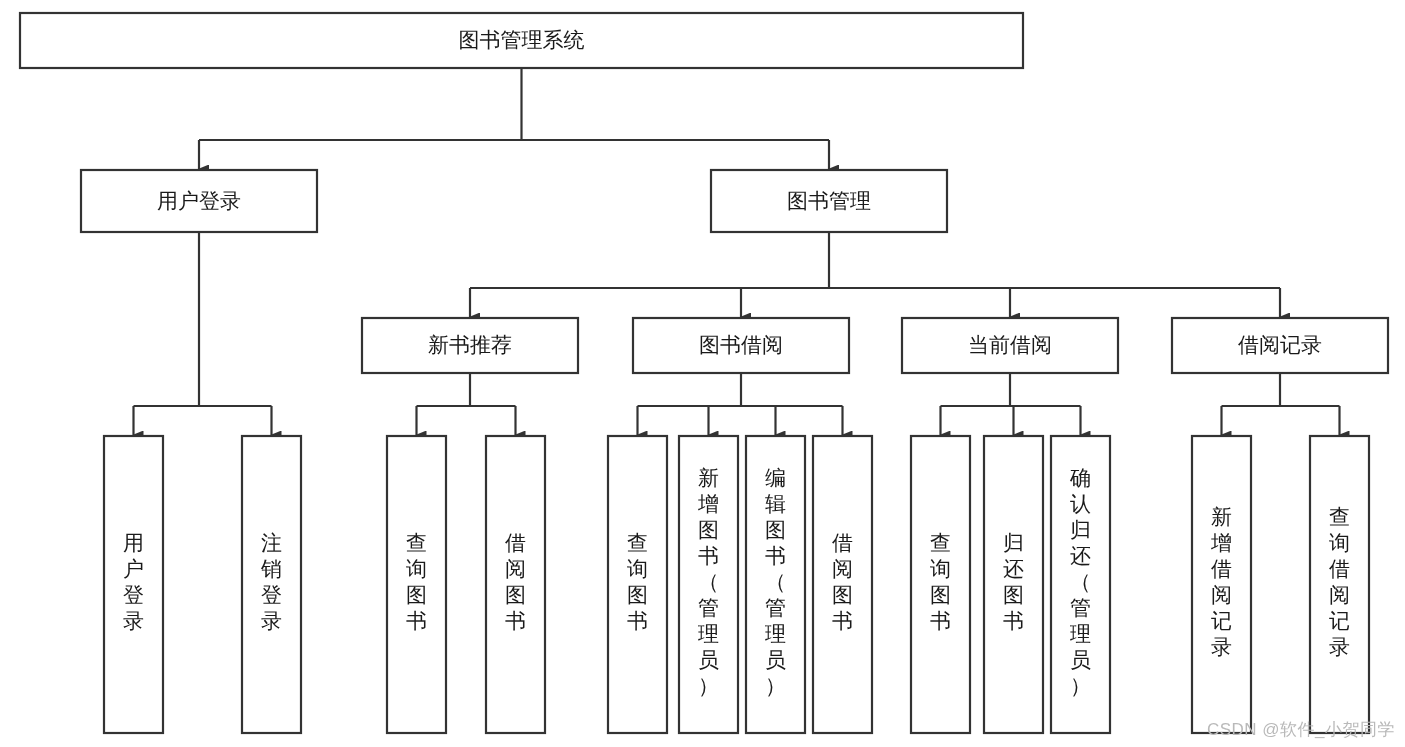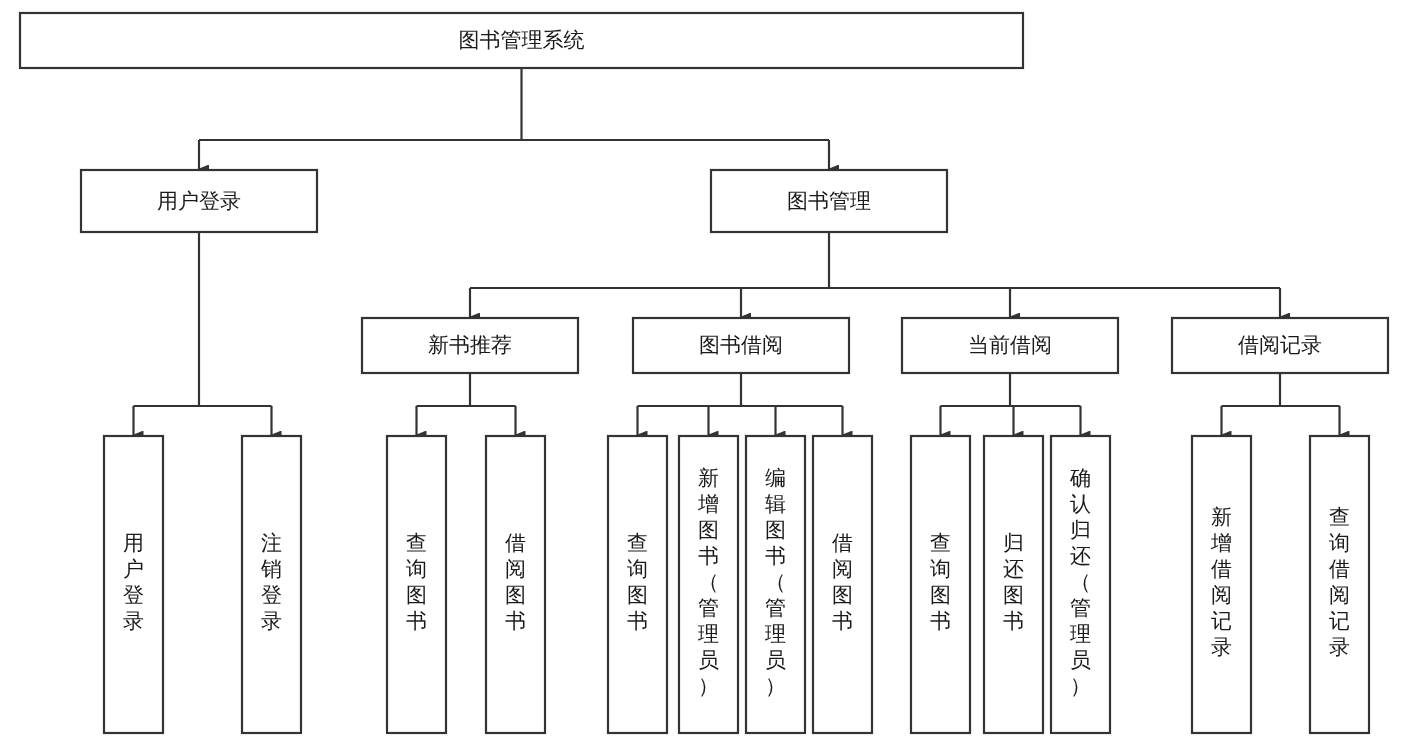--- a/index.html
+++ b/index.html
@@ -198,13 +198,14 @@
           <rect x="1192" y="436" width="59" height="297" class="node-box"></rect>
           <text x="1221.5" class="node-label-v"><tspan x="1221.5" y="523.5">新</tspan><tspan x="1221.5" y="549.5">增</tspan><tspan x="1221.5" y="575.5">借</tspan><tspan x="1221.5" y="601.5">阅</tspan><tspan x="1221.5" y="627.5">记</tspan><tspan x="1221.5" y="653.5">录</tspan></text>
         </g>
         <g>
           <rect x="1310" y="436" width="59" height="297" class="node-box"></rect>
           <text x="1339.5" class="node-label-v"><tspan x="1339.5" y="523.5">查</tspan><tspan x="1339.5" y="549.5">询</tspan><tspan x="1339.5" y="575.5">借</tspan><tspan x="1339.5" y="601.5">阅</tspan><tspan x="1339.5" y="627.5">记</tspan><tspan x="1339.5" y="653.5">录</tspan></text>
         </g>
       </g>
   </svg>
 
+  <div class="watermark-text">CSDN @软件_小贺同学</div>
 </div>
 
 </body></html>

